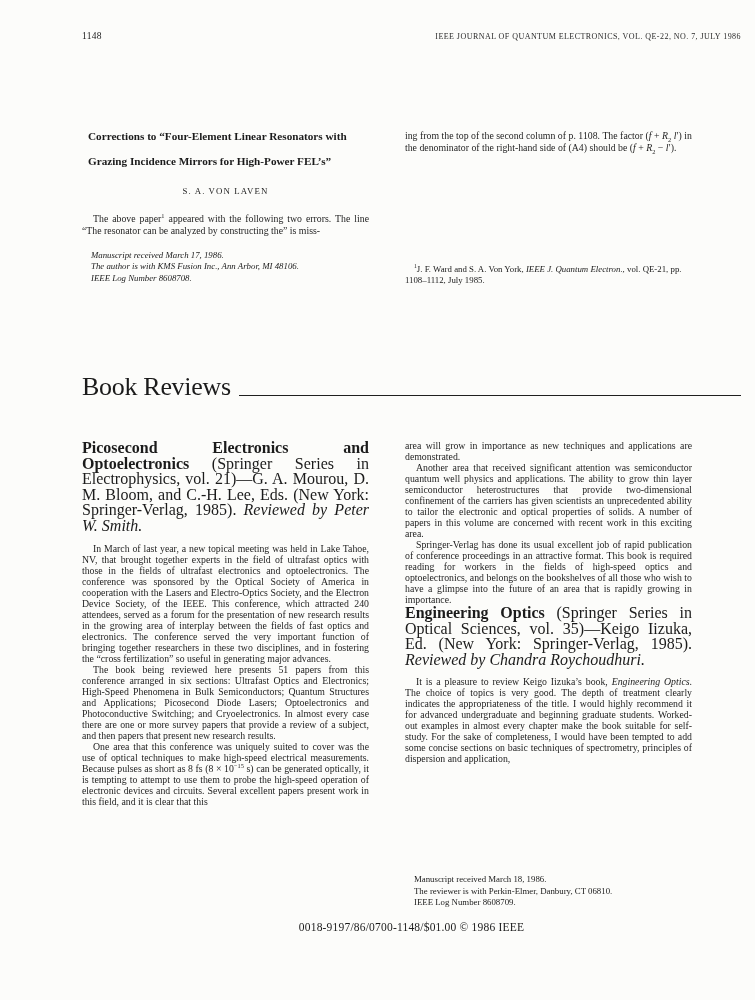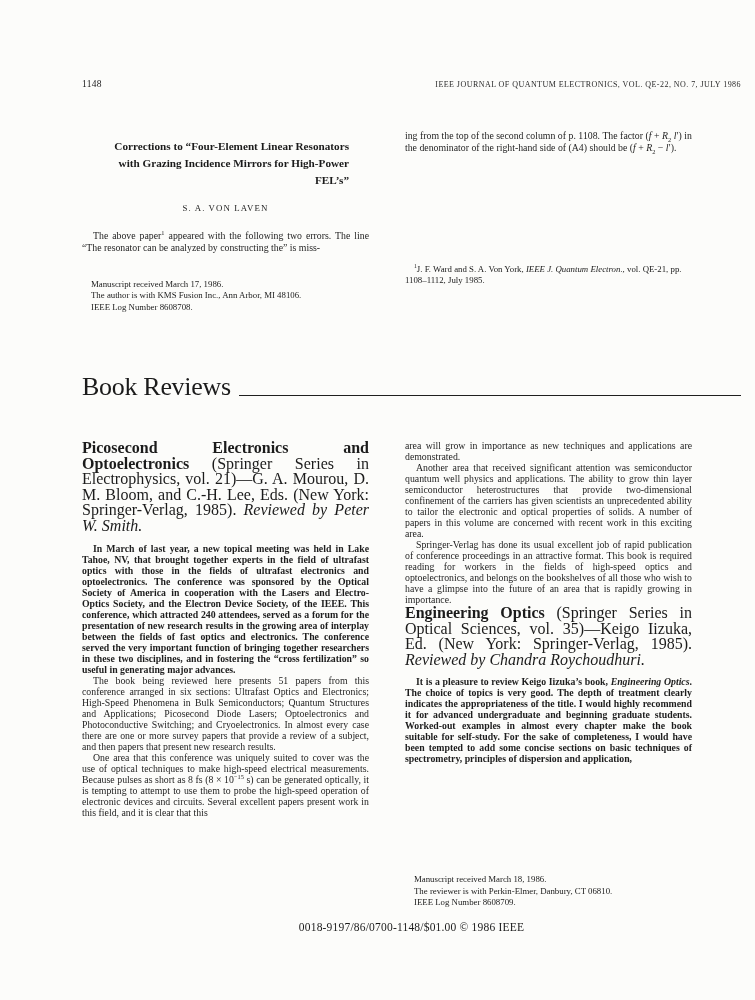--- a/index.html
+++ b/index.html
@@ -8,54 +8,54 @@
     position:relative;
     width:755px;height:1000px;
     background:#fcfcfa;
     font-family:"Liberation Serif", serif;
     color:#1b1b1b;
     overflow:hidden;
     -webkit-font-smoothing:antialiased;
   }
   .header-row{
     position:absolute;top:31px;left:82px;width:659px;
-    display:flex;justify-content:space-between;align-items:baseline;margin-top:48px;
+    display:flex;justify-content:space-between;align-items:baseline;
   }
   .page-num{font-size:9.5px;letter-spacing:.3px;}
   .journal-line{font-size:8px;letter-spacing:.45px;color:#2a2a2a;}
   .section-head{
     position:absolute;left:82px;width:659px;
     display:flex;align-items:flex-end;
   }
   .section-head h1{
     margin:0;font-size:26px;font-weight:400;letter-spacing:-0.3px;
     line-height:30px;white-space:nowrap;
   }
   .head-rule{flex:1;border-bottom:1.6px solid #1f1f1f;margin:0 0 6px 8px;}
   .cols{
     position:absolute;left:82px;width:610px;
     display:flex;gap:36px;
   }
   .col{width:287px;position:relative;}
   .art-title{
-    margin:14px;font-size:11.2px;font-weight:700;line-height:17px;
-    text-align:right;padding:0 6px;
+    margin:0;font-size:11.2px;font-weight:700;line-height:25px;
+    text-align:left;padding:0 6px;
   }
   .art-author{
     margin-top:12px;text-align:center;font-size:8.8px;letter-spacing:1.1px;color:#222;
   }
   .body{
     margin:0;font-size:9.8px;line-height:11px;text-align:justify;
     text-justify:inter-word;color:#1d1d1d;
   }
   .lh-loose{line-height:11.8px;}
   .ind{text-indent:11px;}
-  .mt9{margin-top:9px;font-weight:bold;}
+  .mt9{margin-top:9px;}
   .mt17{margin-top:17px;}
-  .mt25{margin-top:25px;}
+  .mt25{margin-top:13px;font-style:italic;}
   .mt30{margin-top:30px;}
   .footnotes p{
     margin:0;font-size:8.8px;line-height:11.6px;text-indent:9px;color:#202020;
   }
   .fn-abs-left{position:absolute;top:432px;left:0;right:0;}
   .fn-abs-right{position:absolute;top:434px;left:0;right:0;}
   .rev-head{
     margin:0;font-size:16px;font-weight:400;line-height:15.6px;text-align:justify;
   }
   .footer{

